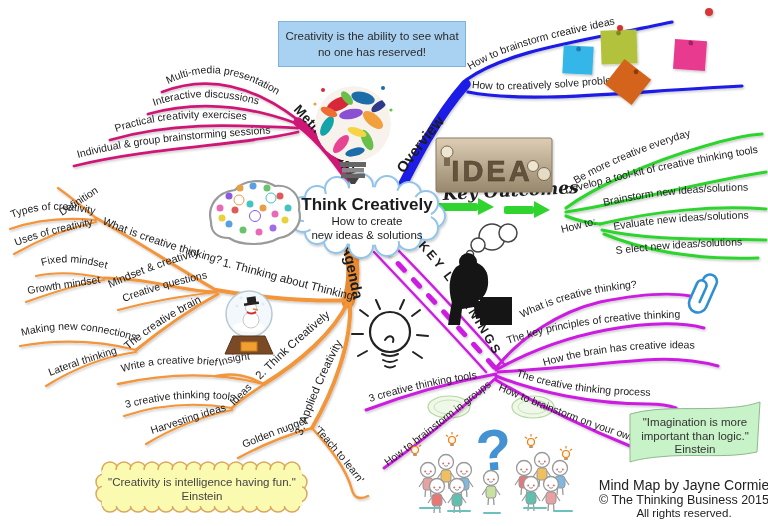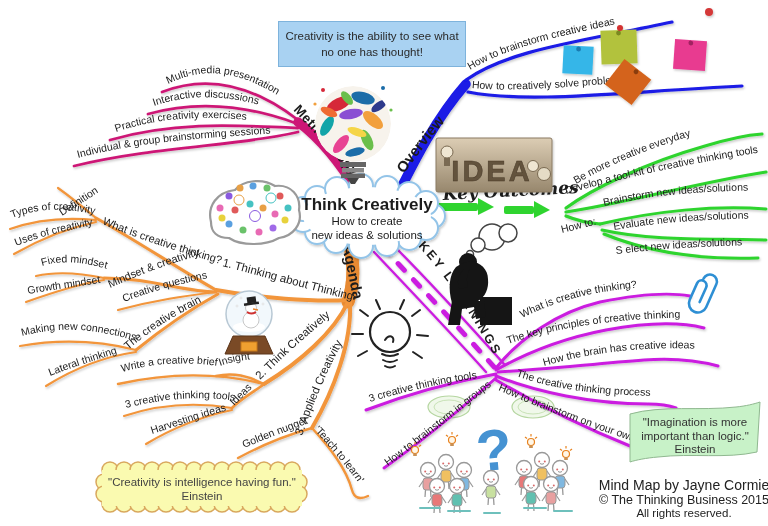--- a/index.html
+++ b/index.html
@@ -462,21 +462,21 @@
 <g>
   <path d="M 630 414 C 662 405 700 411 736 407 C 746 406 754 404 760 402 L 757 452 C 726 459 692 453 658 457 C 646 458 636 460 630 462 Z" fill="#c8f2c8" stroke="#90b890" stroke-width="1"></path>
   <text class="flagtxt" x="695" y="426" text-anchor="middle">"Imagination is more</text>
   <text class="flagtxt" x="695" y="440" text-anchor="middle">important than logic."</text>
   <text class="flagtxt" x="695" y="453" text-anchor="middle">Einstein</text>
 </g>
 </svg>
 
 <div class="topquote">
   <div>Creativity is the ability to see what</div>
-  <div>no one has thought!</div>
+  <div>no one has reserved!</div>
 </div>
 
 <div class="attrib">
   <div class="a1">Mind Map by Jayne Cormie</div>
   <div class="a2">© The Thinking Business 2015</div>
   <div class="a3">All rights reserved.</div>
 </div>
 
 </div>
 

